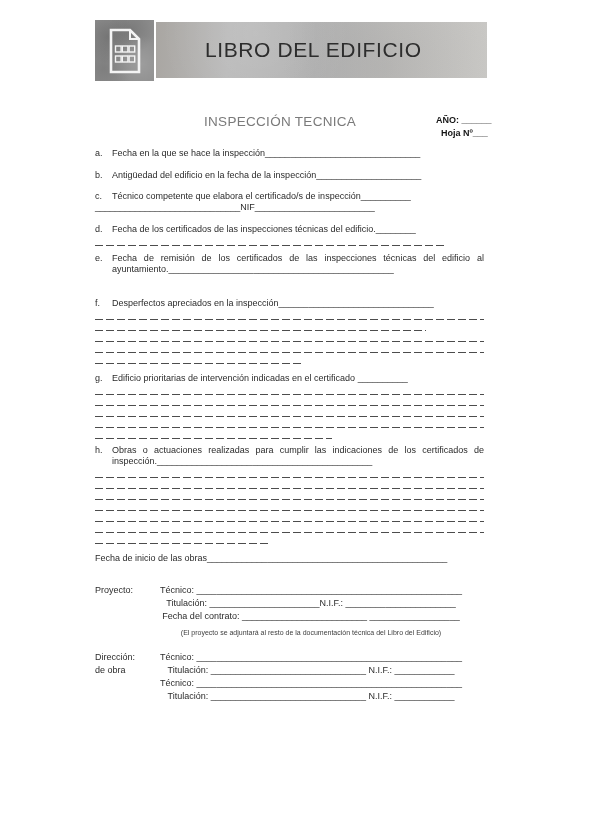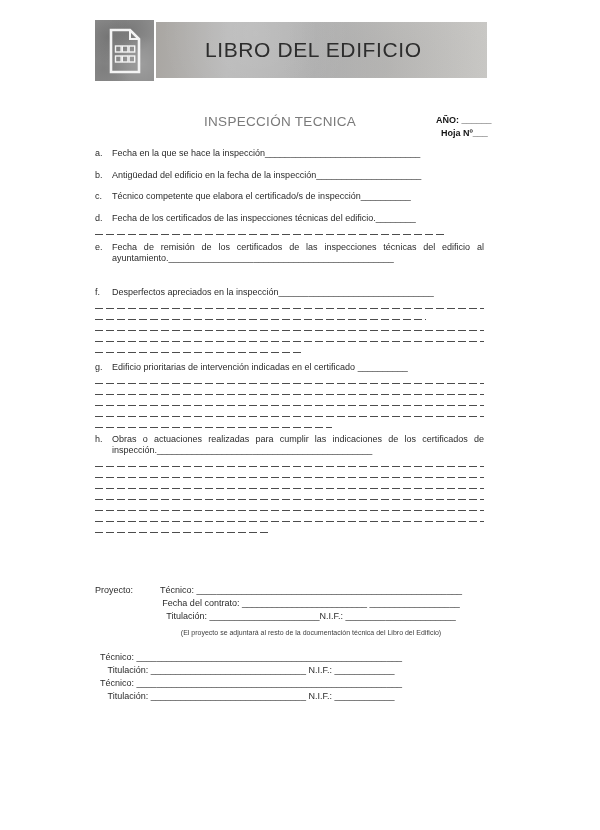--- a/index.html
+++ b/index.html
@@ -101,20 +101,21 @@
         <div class="item-row">
           <div class="item-letter">b.</div>
           <div class="item-text">Antigüedad del edificio en la fecha de la inspección_____________________</div>
         </div>
       </div>
       <div class="item item-c">
         <div class="item-row">
           <div class="item-letter">c.</div>
           <div class="item-text">Técnico competente que elabora el certificado/s de inspección__________</div>
         </div>
+        <div class="hang">_____________________________NIF________________________</div>
       </div>
       <div class="item item-d">
         <div class="item-row">
           <div class="item-letter">d.</div>
           <div class="item-text">Fecha de los certificados de las inspecciones técnicas del edificio.________</div>
         </div>
         <div class="rule" style="width: 90%;"></div>
       </div>
       <div class="item item-e">
         <div class="item-row">
@@ -152,34 +153,39 @@
         <div class="rule" style="width: 100%;"></div>
         <div class="rule" style="width: 100%;"></div>
         <div class="rule" style="width: 100%;"></div>
         <div class="rule" style="width: 100%;"></div>
         <div class="rule" style="width: 100%;"></div>
         <div class="rule" style="width: 100%;"></div>
         <div class="rule" style="width: 45%;"></div>
       </div>
     </div>
 
+  <div class="start-date">Fecha de inicio de las obras________________________________________________</div>
 
   <div class="block project">
     <div class="block-label">Proyecto:</div>
     <div class="block-fields">
       <div id="project-rows">
           <div class="field-row">Técnico: _____________________________________________________</div>
+          <div class="field-row">Titulación: ______________________N.I.F.:  ______________________</div>
           <div class="field-row">Fecha del contrato: _________________________ __________________</div>
-          <div class="field-row">Titulación: ______________________N.I.F.:  ______________________</div>
         </div>
       <div class="note">(El proyecto se adjuntará al resto de la documentación técnica del Libro del Edificio)</div>
     </div>
   </div>
 
   <div class="block direction">
+    <div class="block-label">
+      <div>Dirección:</div>
+      <div>de obra</div>
+    </div>
     <div class="block-fields">
       <div id="direction-rows">
           <div class="field-row">Técnico: _____________________________________________________</div>
           <div class="field-row">Titulación: _______________________________ N.I.F.: ____________</div>
           <div class="field-row">Técnico: _____________________________________________________</div>
           <div class="field-row">Titulación: _______________________________ N.I.F.: ____________</div>
         </div>
     </div>
   </div>
 

